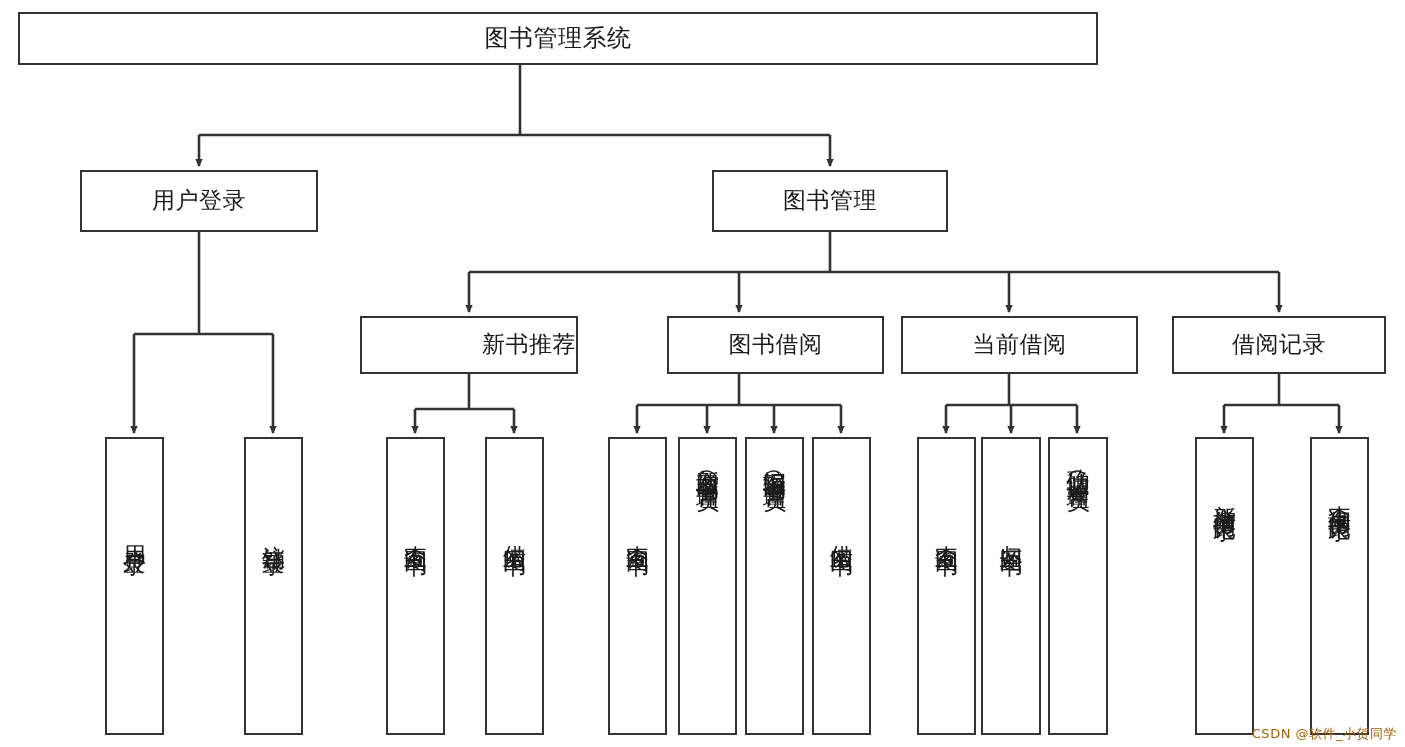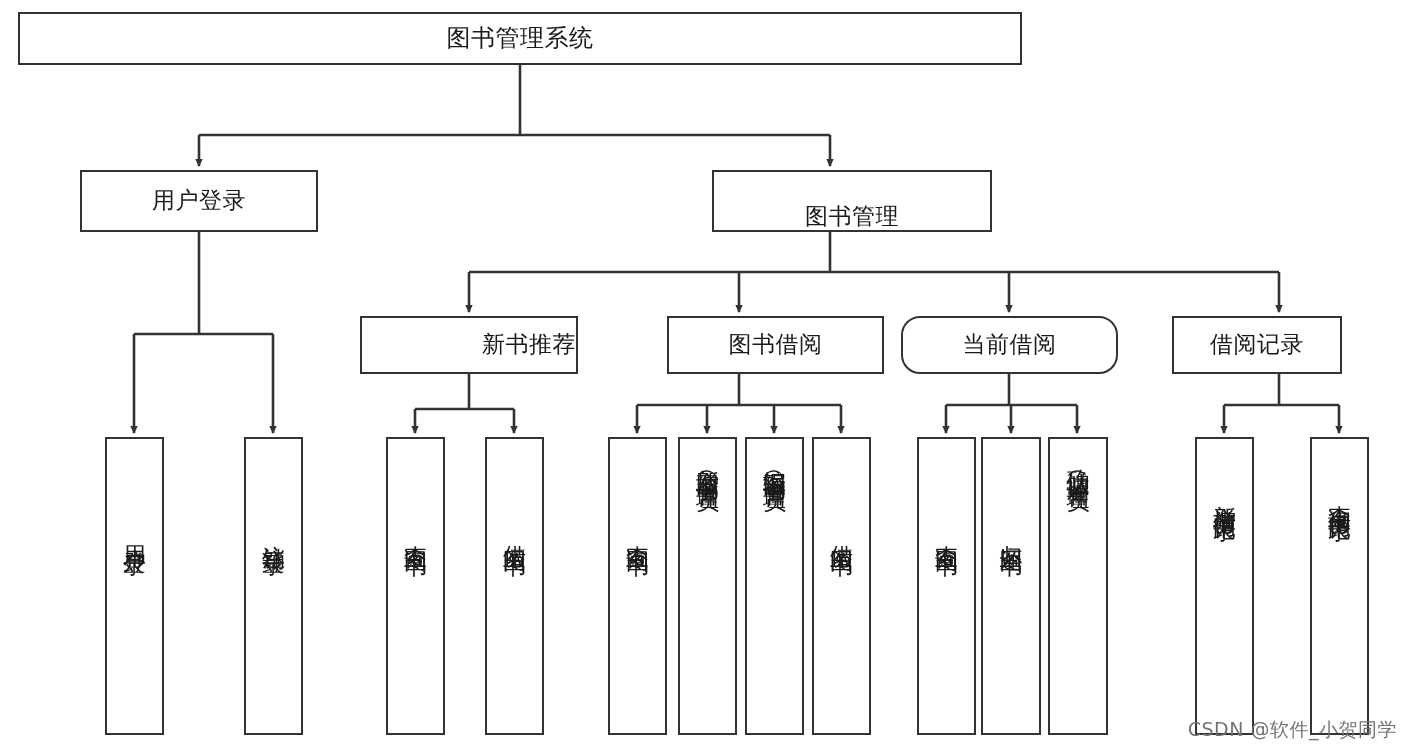--- a/index.html
+++ b/index.html
@@ -69,22 +69,22 @@
   .node.vert.midlow .node-label {
     margin-top: 40px;
   }
   .node.vert.high .node-label {
     margin-top: 4px;
   }
   #watermark {
     position: absolute;
     right: 8px;
     bottom: 4px;
-    font-size: 19px;
-    color: #737373;
+    font-size: 13px;
+    color: #a16207;
     letter-spacing: 0.5px;
     white-space: nowrap;
     pointer-events: none;
   }
 </style>
 </head>
 <body>
 
 <div id="diagram-root">
 
@@ -132,41 +132,41 @@
       <path d="M1077,405 L1077,433" marker-end="url(#arrowhead)"></path>
 
       <path d="M1279,374 L1279,405"></path>
       <path d="M1224,405 L1339,405"></path>
       <path d="M1224,405 L1224,433" marker-end="url(#arrowhead)"></path>
       <path d="M1339,405 L1339,433" marker-end="url(#arrowhead)"></path>
 
     </g>
   </svg>
 
-  <div class="node horiz root" style="left:18px; top:12px; width:1004px; height:53px;">
+  <div class="node horiz root" style="left:18px; top:12px; width:1080px; height:53px;">
     <span class="node-label">图书管理系统</span>
   </div>
 
   <div class="node horiz" style="left:80px; top:170px; width:238px; height:62px;">
     <span class="node-label">用户登录</span>
   </div>
-  <div class="node horiz" style="left:712px; top:170px; width:280px; height:62px;align-items:flex-end;">
+  <div class="node horiz" style="left:712px; top:170px; width:236px; height:62px;">
     <span class="node-label">图书管理</span>
   </div>
 
   <div class="node horiz" style="left:360px; top:316px; width:218px; height:58px;justify-content:flex-end;">
     <span class="node-label">新书推荐</span>
   </div>
   <div class="node horiz" style="left:631px; top:316px; width:217px; height:58px;margin-left:36px;">
     <span class="node-label">图书借阅</span>
   </div>
-  <div class="node horiz" style="left:901px; top:316px; width:217px; height:58px;border-radius:19px;">
+  <div class="node horiz" style="left:901px; top:316px; width:237px; height:58px;">
     <span class="node-label">当前借阅</span>
   </div>
-  <div class="node horiz" style="left:1172px; top:316px; width:170px; height:58px;">
+  <div class="node horiz" style="left:1172px; top:316px; width:214px; height:58px;">
     <span class="node-label">借阅记录</span>
   </div>
 
   <div class="node vert mid" style="left:105px; top:437px; width:59px; height:298px;">
     <span class="node-label">用户登录</span>
   </div>
   <div class="node vert mid" style="left:244px; top:437px; width:59px; height:298px;">
     <span class="node-label">注销登录</span>
   </div>
 

